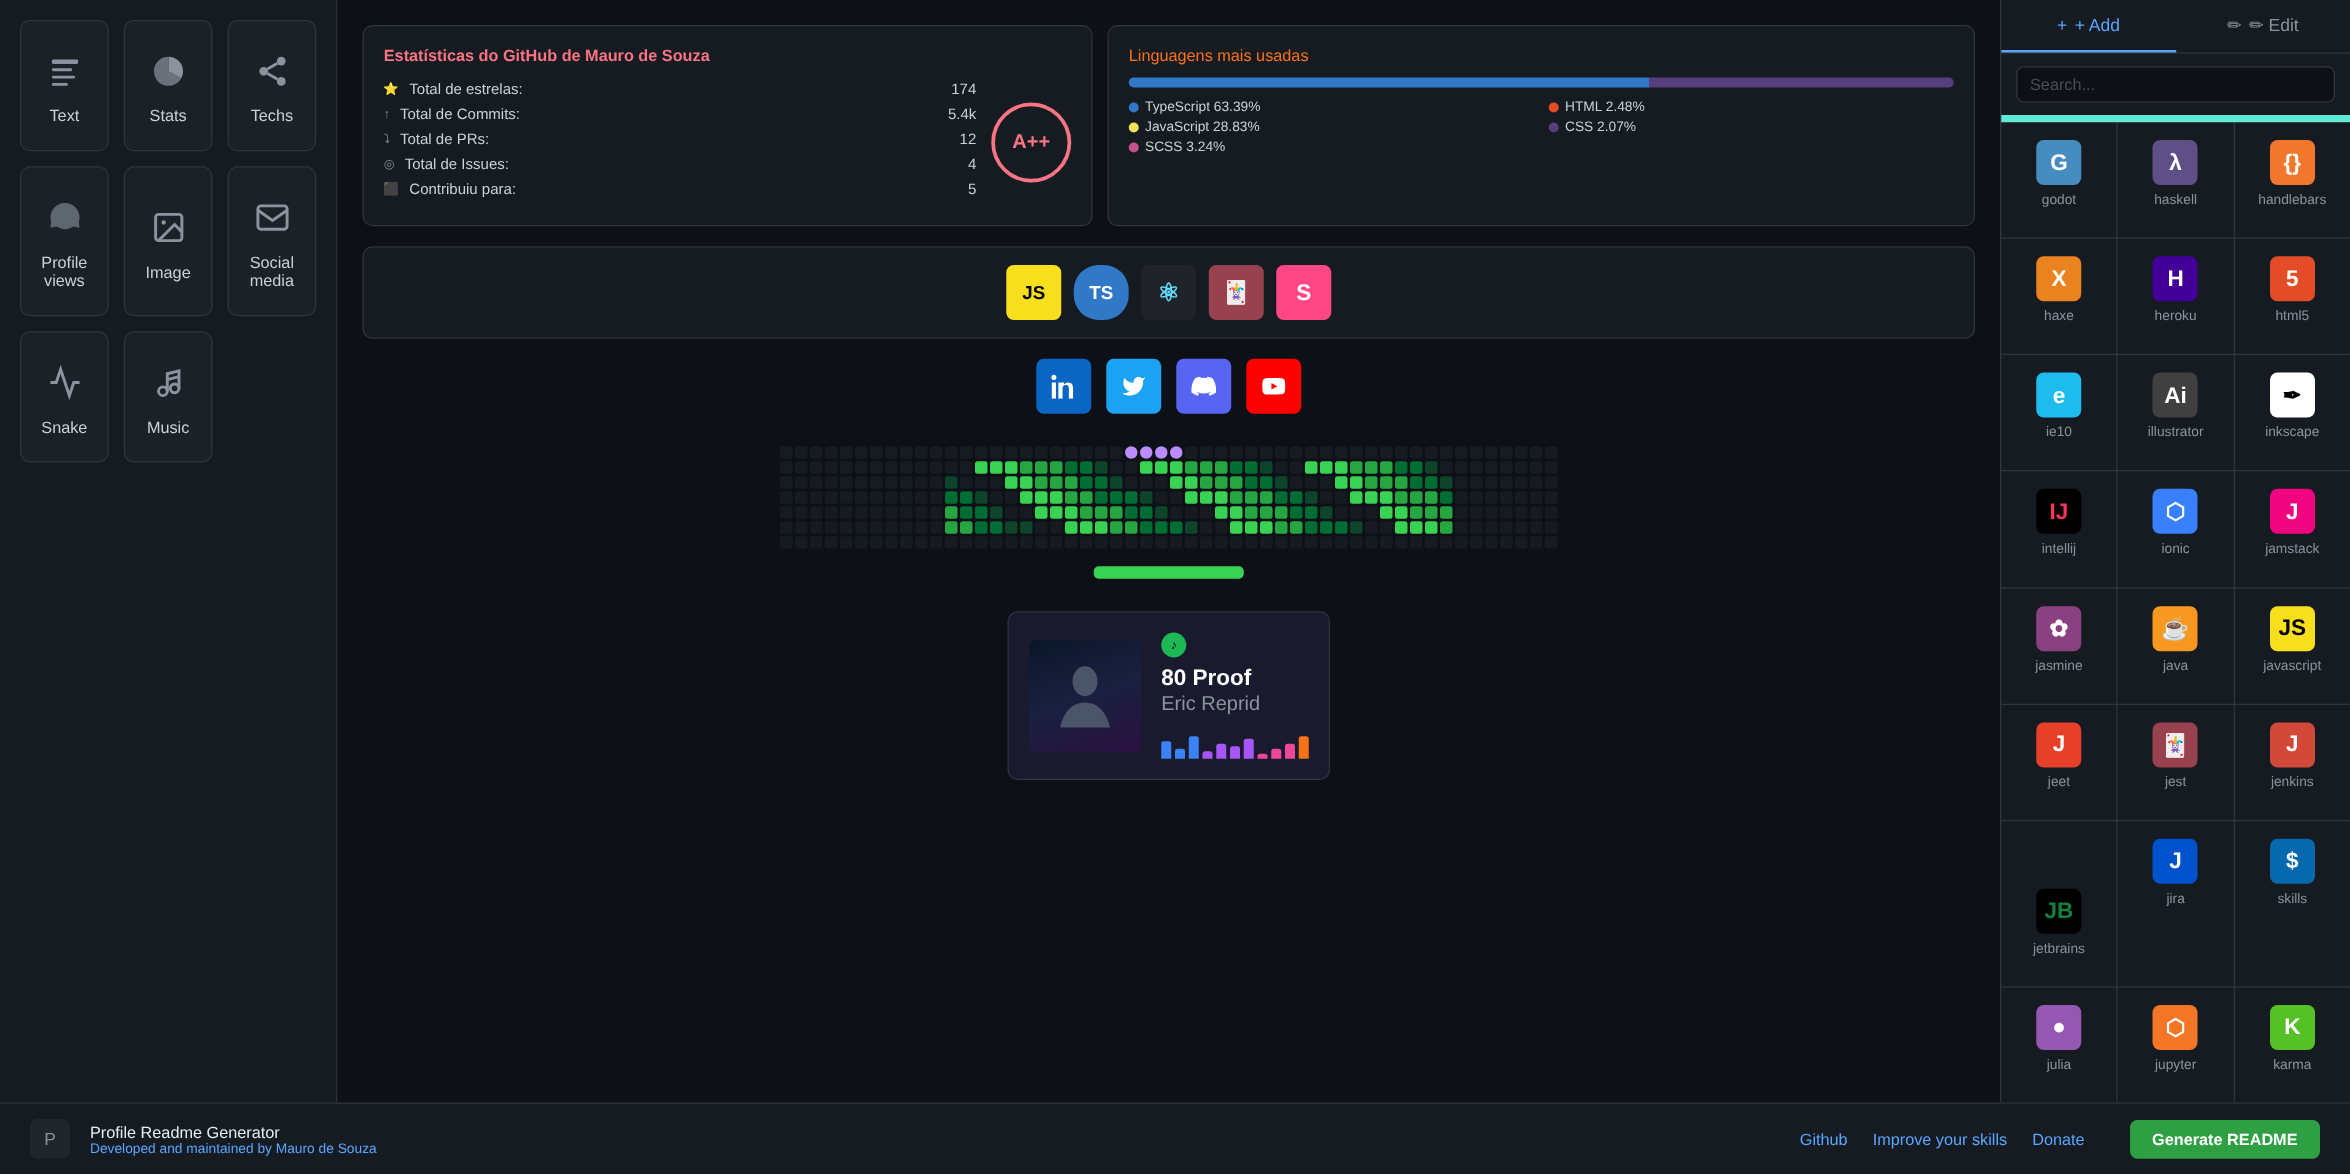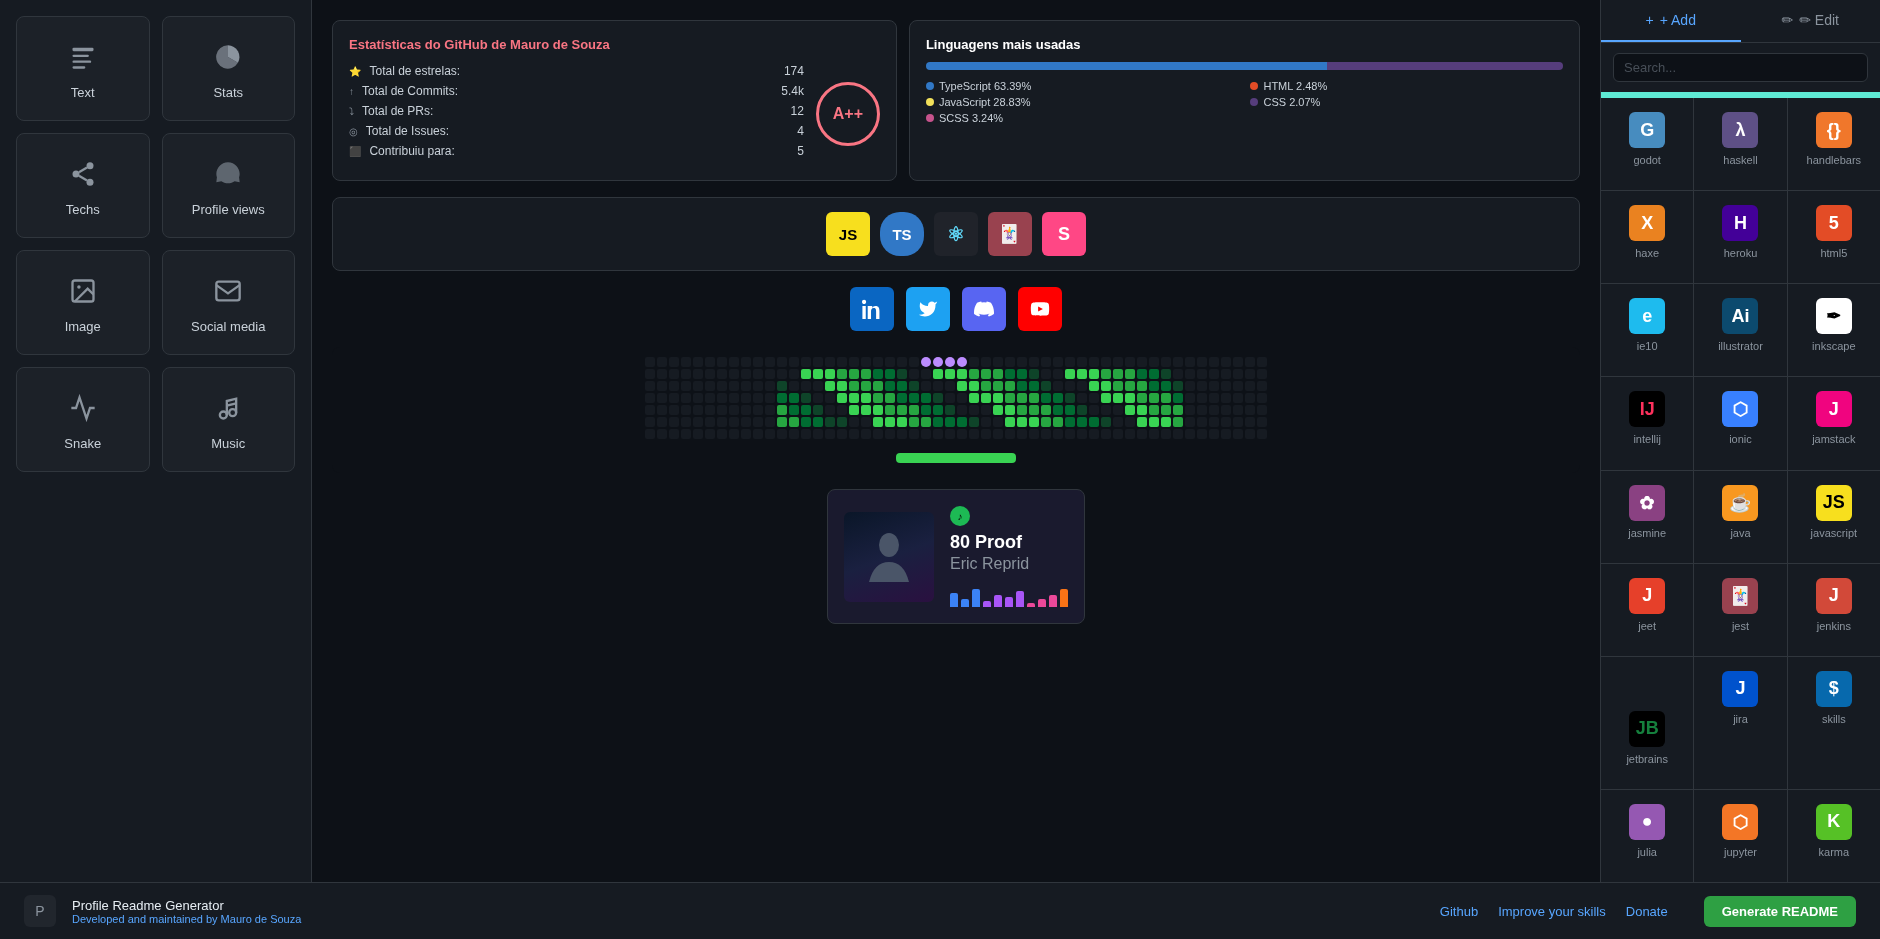--- a/index.html
+++ b/index.html
@@ -17,26 +17,26 @@
 
     
     .main-layout {
       display: flex;
       flex: 1;
       overflow: hidden;
     }
 
     
     .left-sidebar {
-      width: 312px;
+      width: 270px;
       background: #161b22;
       border-right: 1px solid #30363d;
       padding: 16px;
       display: grid;
-      grid-template-columns: 1fr 1fr;
+      grid-template-columns: 1fr 1fr 1fr;
       grid-template-rows: repeat(5, auto);
       gap: 12px;
       align-content: start;
       overflow-y: auto;
       flex-shrink: 0;
     }
     .sidebar-card {
       background: #1c2128;
       border: 1px solid #30363d;
       border-radius: 8px;
@@ -128,23 +128,23 @@
 
     
     .lang-card {
       background: #161b22;
       border: 1px solid #30363d;
       border-radius: 8px;
       padding: 16px;
       flex: 1.2;
     }
     .lang-title {
-      color: #ffffff;
+      color: #f97316;
       font-size: 13px;
-      font-weight: 700;
+      font-weight: 400;
       margin-bottom: 10px;
     }
     .lang-bar {
       height: 8px;
       border-radius: 4px;
       background: linear-gradient(to right, #3178c6 63%, #f1e05a 28%, #e34c26 5%, #563d7c 4%);
       margin-bottom: 10px;
     }
     .lang-legend {
       display: grid;
@@ -440,21 +440,21 @@
     }
 
     
     .ic-godot { background: #478cbf; color: #fff; }
     .ic-haskell { background: #5e5086; color: #fff; }
     .ic-handlebars { background: #f0772b; color: #fff; }
     .ic-haxe { background: #ea8220; color: #fff; }
     .ic-heroku { background: #430098; color: #fff; }
     .ic-html5 { background: #e34c26; color: #fff; }
     .ic-ie10 { background: #1ebbee; color: #fff; }
-    .ic-illustrator { background: #0c4a6e; color: #fff; }
+    .ic-illustrator { background: #404040; color: #fff; }
     .ic-inkscape { background: #fff; color: #000; }
     .ic-intellij { background: #000; color: #fe315d; }
     .ic-ionic { background: #3880ff; color: #fff; }
     .ic-jamstack { background: #f0047f; color: #fff; }
     .ic-jasmine { background: #8a4182; color: #fff; }
     .ic-java { background: #f89820; color: #fff; }
     .ic-javascript { background: #f7df1e; color: #000; }
     .ic-jeet { background: #e6402a; color: #fff; }
     .ic-jest { background: #99424f; color: #fff; }
     .ic-jenkins { background: #d24939; color: #fff; }

